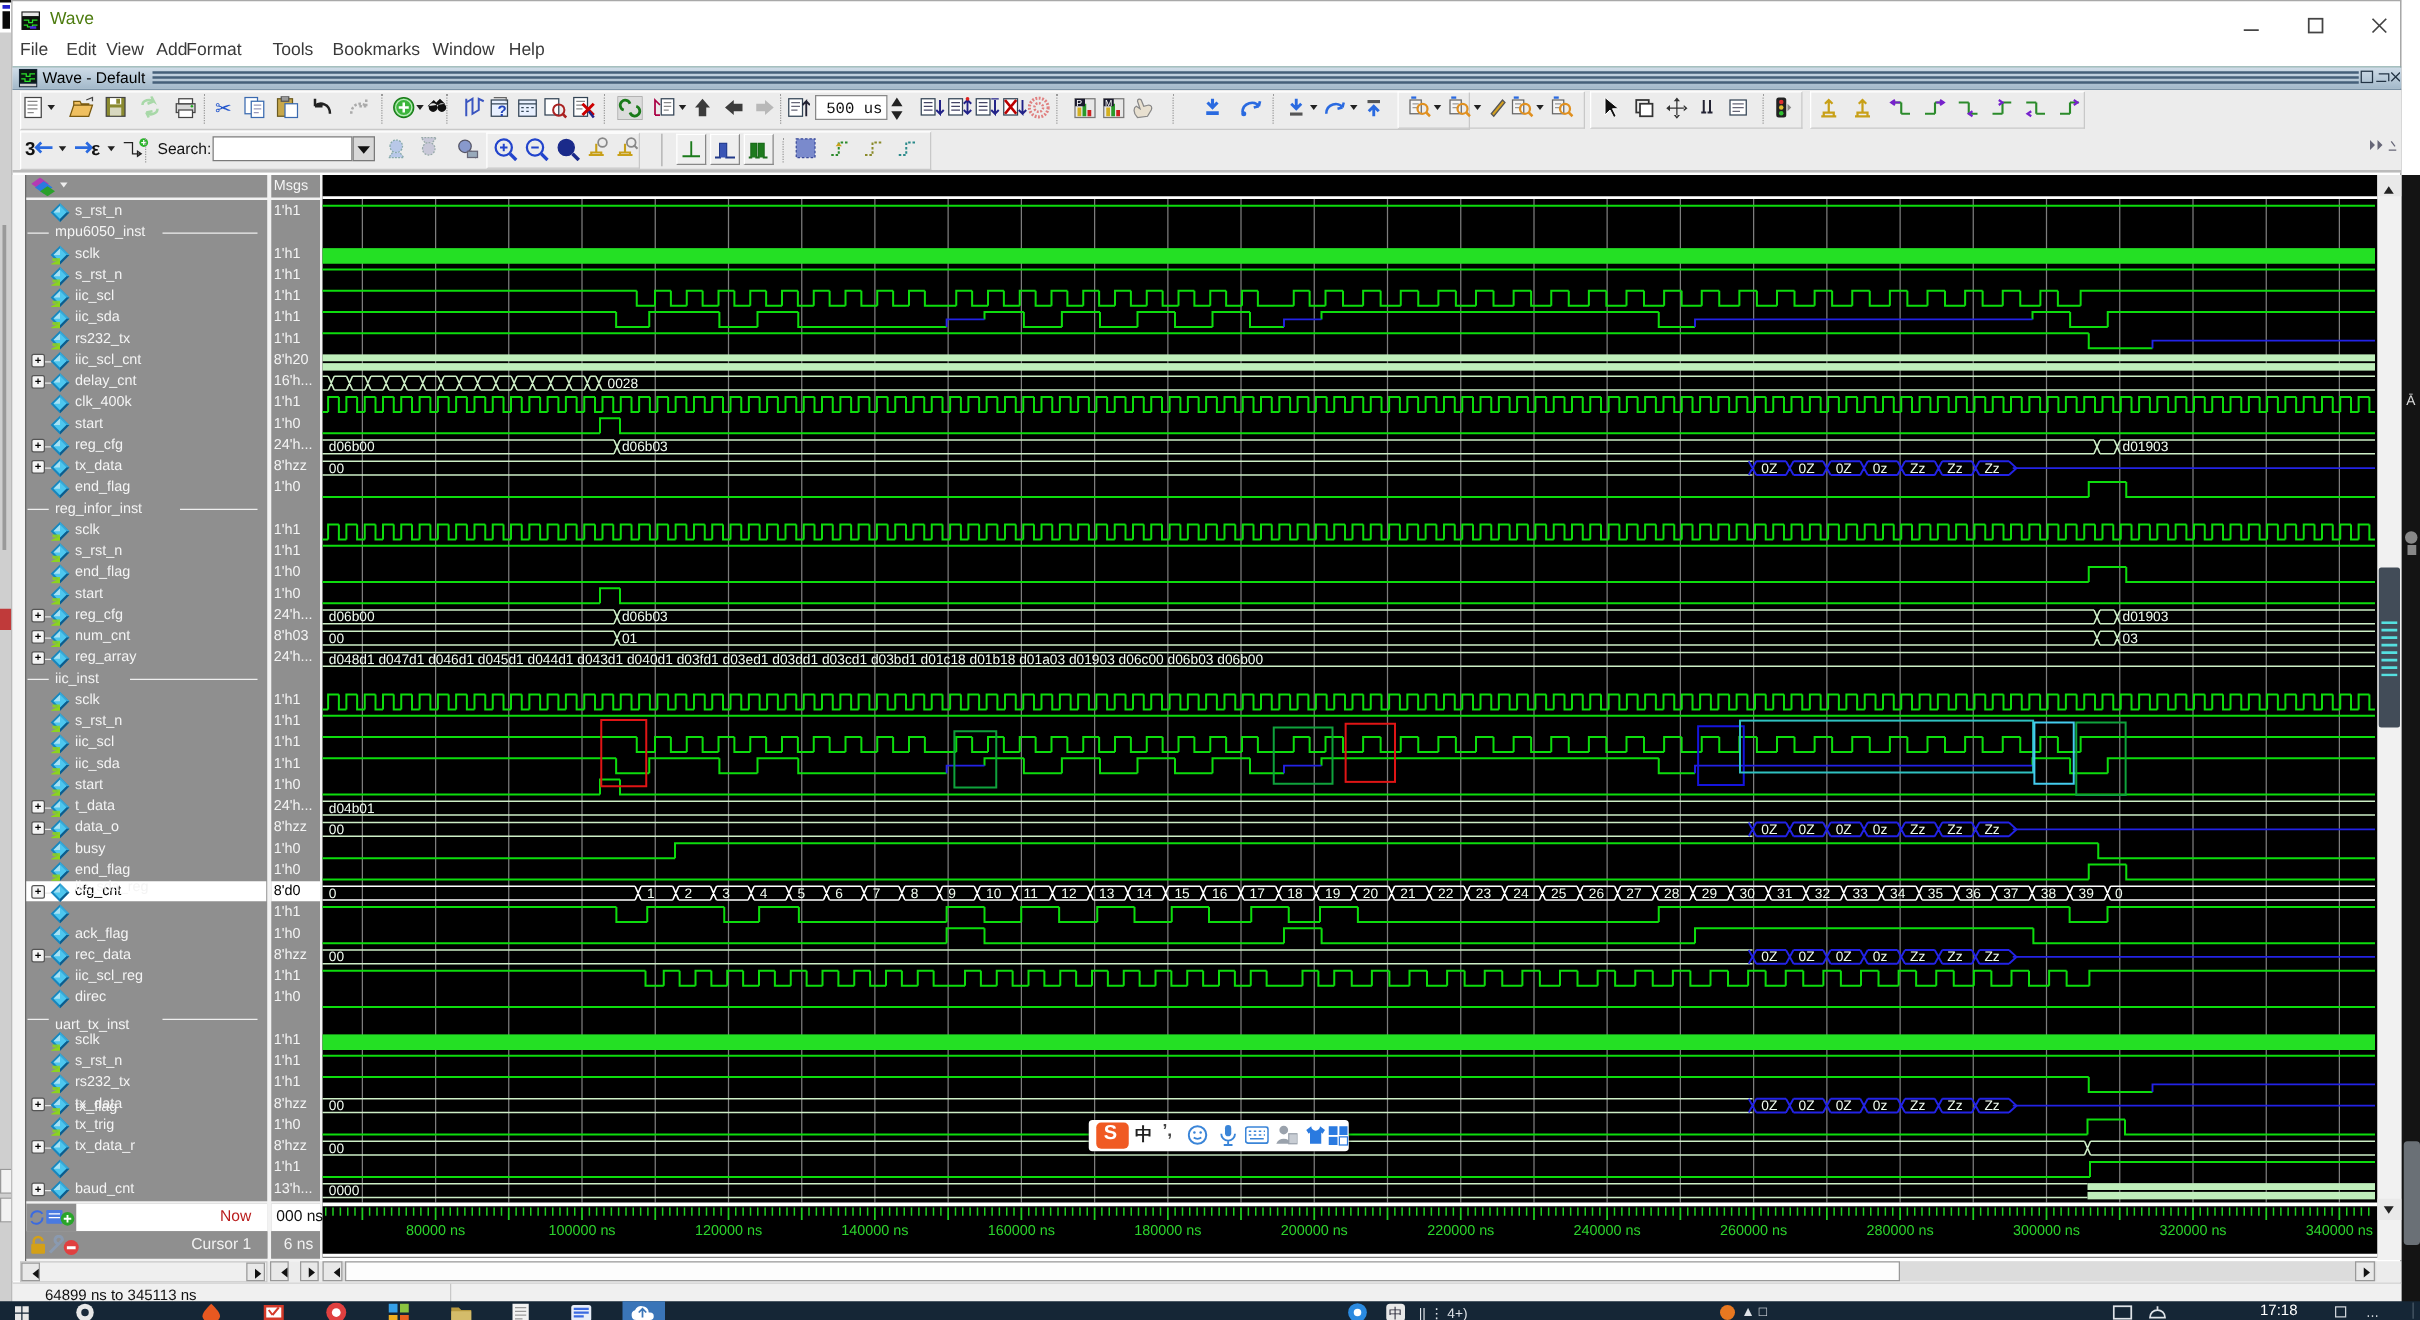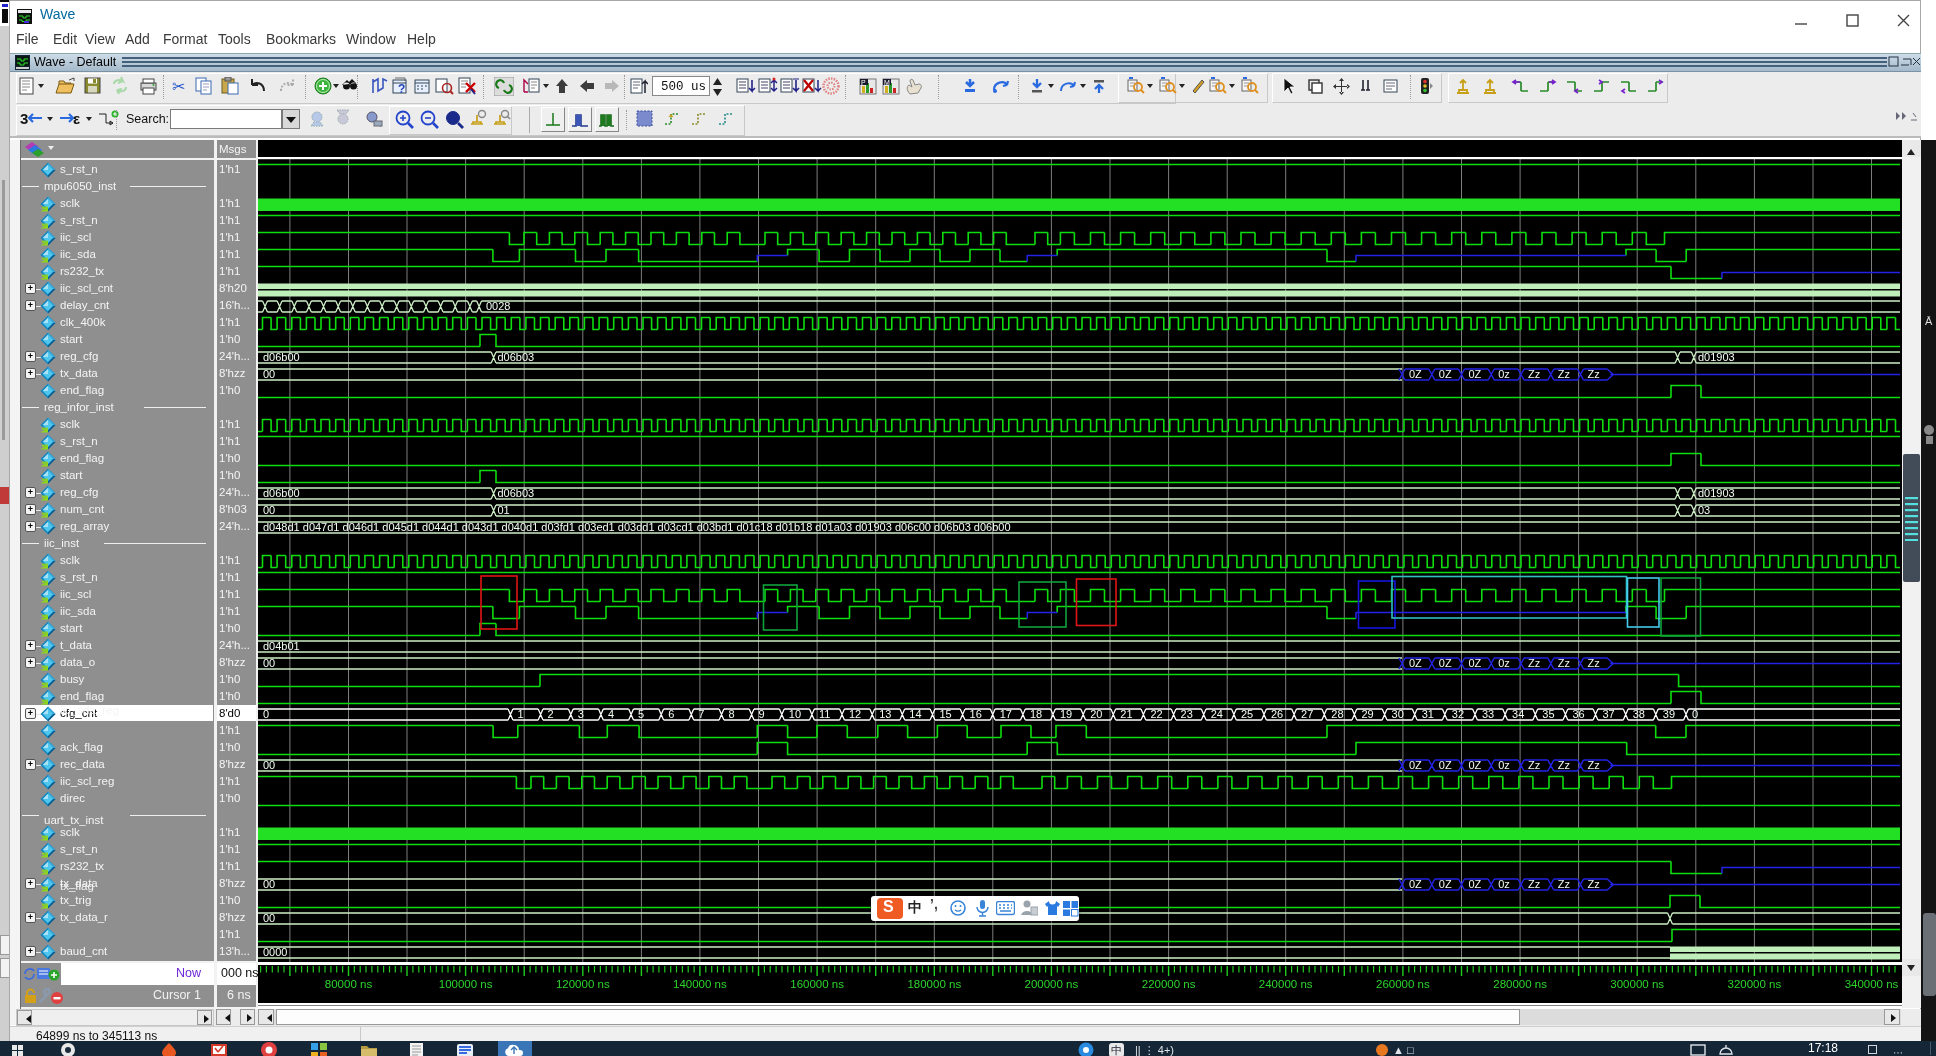--- a/index.html
+++ b/index.html
@@ -29,32 +29,32 @@
 
 <div style="position:absolute;left:9px;top:0;width:1912px;height:1043px;background:#fff;border:1px solid #a8a8a8"></div>
 
 <svg style="position:absolute;left:17px;top:9px" width="15" height="15">
       <rect width="15" height="15" fill="#111"></rect>
       <rect x="1" y="1" width="13" height="3" fill="#e8e8e8"></rect>
       <rect x="1" y="4" width="13" height="10" fill="#0c120c"></rect>
       <path d="M2 7h4v2h3v-2h4M2 11h3v1.5h4v-1.5h4" stroke="#2ae02a" fill="none"></path>
       <rect x="7" y="12" width="5" height="2" fill="#4a2ae0"></rect>
     </svg>
-<div style="position:absolute;left:40px;top:6px;font:14px 'Liberation Sans',sans-serif;color:#0369a1">Wave</div>
+<div style="position:absolute;left:40px;top:6px;font:14px 'Liberation Sans',sans-serif;color:#4d7c0f">Wave</div>
 <svg style="position:absolute;left:1790px;top:12px" width="130" height="20">
       <path d="M5 12 h12" stroke="#444" stroke-width="1.4"></path>
       <rect x="57" y="3" width="11" height="11" fill="none" stroke="#444" stroke-width="1.4"></rect>
       <path d="M108 3 l11 11 M119 3 l-11 11" stroke="#444" stroke-width="1.4"></path>
     </svg>
 
 <div class="menu" style="left:16px">File</div>
 <div class="menu" style="left:53px">Edit</div>
 <div class="menu" style="left:85px">View</div>
 <div class="menu" style="left:125px">Add</div>
-<div class="menu" style="left:163px">Format</div>
+<div class="menu" style="left:149px">Format</div>
 <div class="menu" style="left:218px">Tools</div>
 <div class="menu" style="left:266px">Bookmarks</div>
 <div class="menu" style="left:346px">Window</div>
 <div class="menu" style="left:407px">Help</div>
 
 <div style="position:absolute;left:10px;top:53px;width:1911px;height:19px;background:linear-gradient(#cfdce8,#a3b9ca);border-top:1px solid #8aa;border-bottom:1px solid #7a92a6"></div>
 <svg style="position:absolute;left:15px;top:55px" width="15" height="15">
       <rect width="15" height="15" fill="#123"></rect>
       <rect x="1" y="1" width="13" height="10" fill="#0a1a12"></rect>
       <path d="M2 4h4v2h3v-2h4M2 8h3v2h4v-2h4" stroke="#2ae02a" fill="none"></path>
@@ -1150,21 +1150,21 @@
 <div style="position:absolute;left:21px;top:963px;width:193px;height:22px;background:#fff"></div>
 <div style="position:absolute;left:217px;top:963px;width:39px;height:22px;background:#fff"></div>
 <div style="position:absolute;left:21px;top:963px;width:40px;height:22px;background:#8f8f8f"></div>
 <svg style="position:absolute;left:24px;top:966px" width="36" height="16">
       <path d="M1 8 a5 5 0 0 1 9 -3 M10 8 a5 5 0 0 1 -9 3" stroke="#3a6ae0" fill="none" stroke-width="1.6"></path>
       <rect x="13" y="2" width="13" height="11" rx="1" fill="#4a7ae0"></rect>
       <path d="M15 5h9M15 8h9" stroke="#fff"></path>
       <circle cx="30" cy="9" r="5.5" fill="#2aa52a"></circle>
       <path d="M30 6 v6 M27 9 h6" stroke="#fff" stroke-width="1.5"></path>
     </svg>
-<div style="position:absolute;left:176px;top:966px;font:12.5px 'Liberation Sans',sans-serif;color:#6d28d9">Now</div>
+<div style="position:absolute;left:176px;top:966px;font:12.5px 'Liberation Sans',sans-serif;color:#b91c1c">Now</div>
 <div style="position:absolute;left:221px;top:966px;font:12.5px 'Liberation Sans',sans-serif;color:#111">000 ns</div>
 <div style="position:absolute;left:21px;top:985px;width:193px;height:22px;background:#8f8f8f"></div>
 <div style="position:absolute;left:217px;top:985px;width:39px;height:22px;background:#8f8f8f"></div>
 <svg style="position:absolute;left:24px;top:988px" width="40" height="17">
       <rect x="1" y="7" width="11" height="8" rx="1" fill="#d4a017"></rect>
       <path d="M3 7 V5 a3.5 3.5 0 0 1 7 0" stroke="#d4a017" fill="none" stroke-width="2"></path>
       <path d="M16 14 L23 7 a3 3 0 1 1 3 -3 L24 6" stroke="#8a9ab0" fill="none" stroke-width="2.4"></path>
       <circle cx="33" cy="10" r="6" fill="#e04040"></circle>
       <rect x="29.5" y="9" width="7" height="2.4" fill="#fff"></rect>
     </svg>

